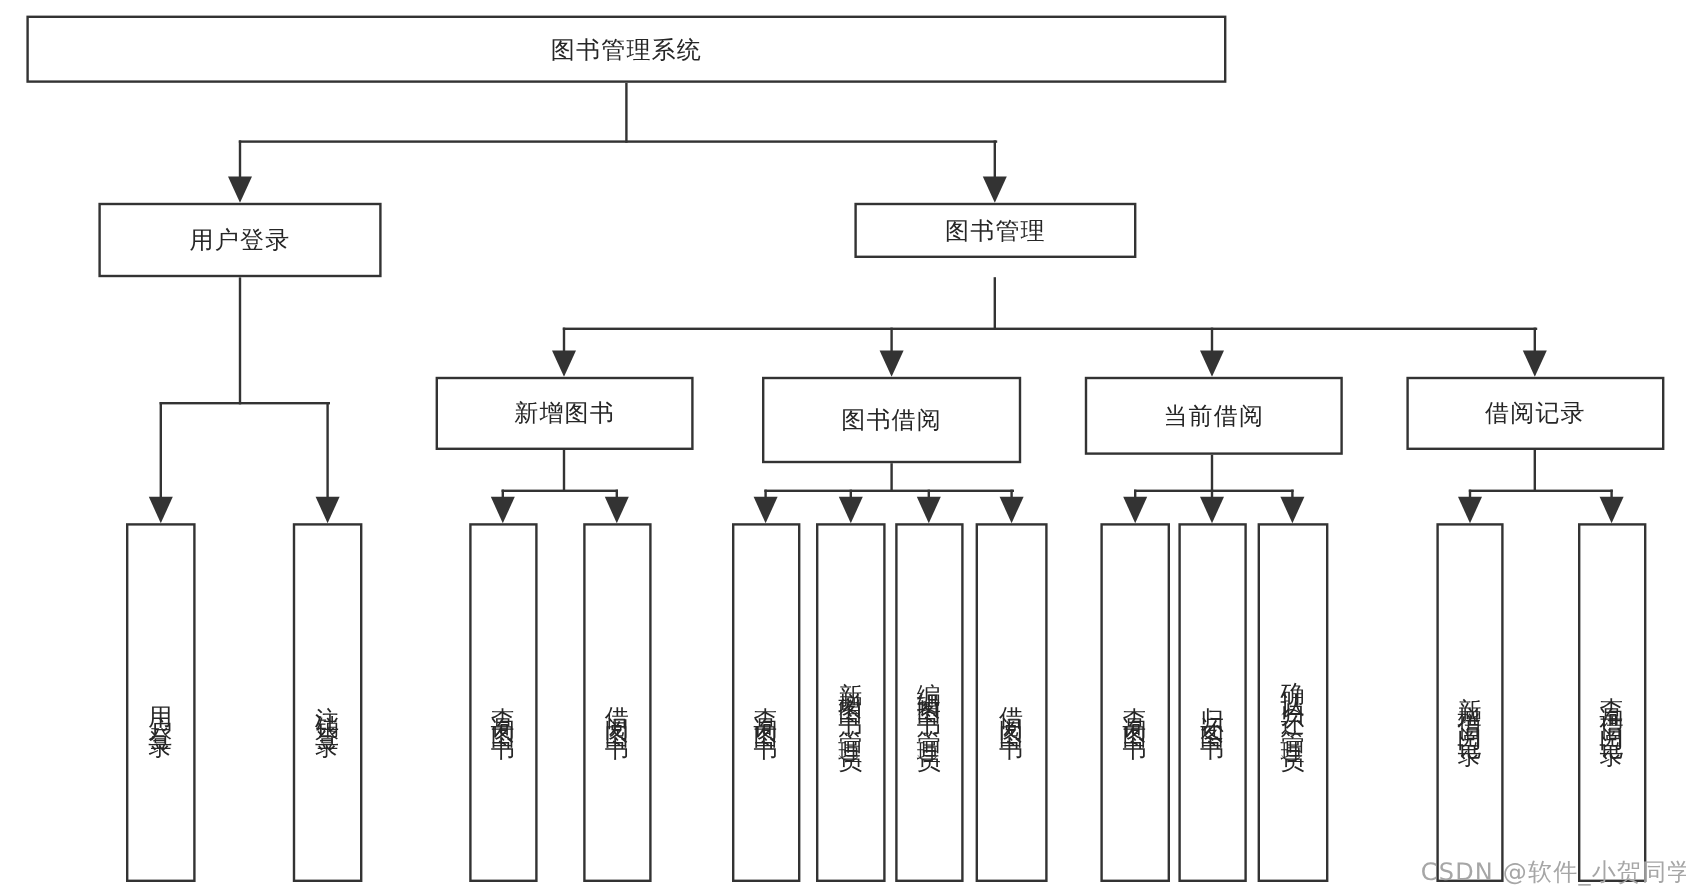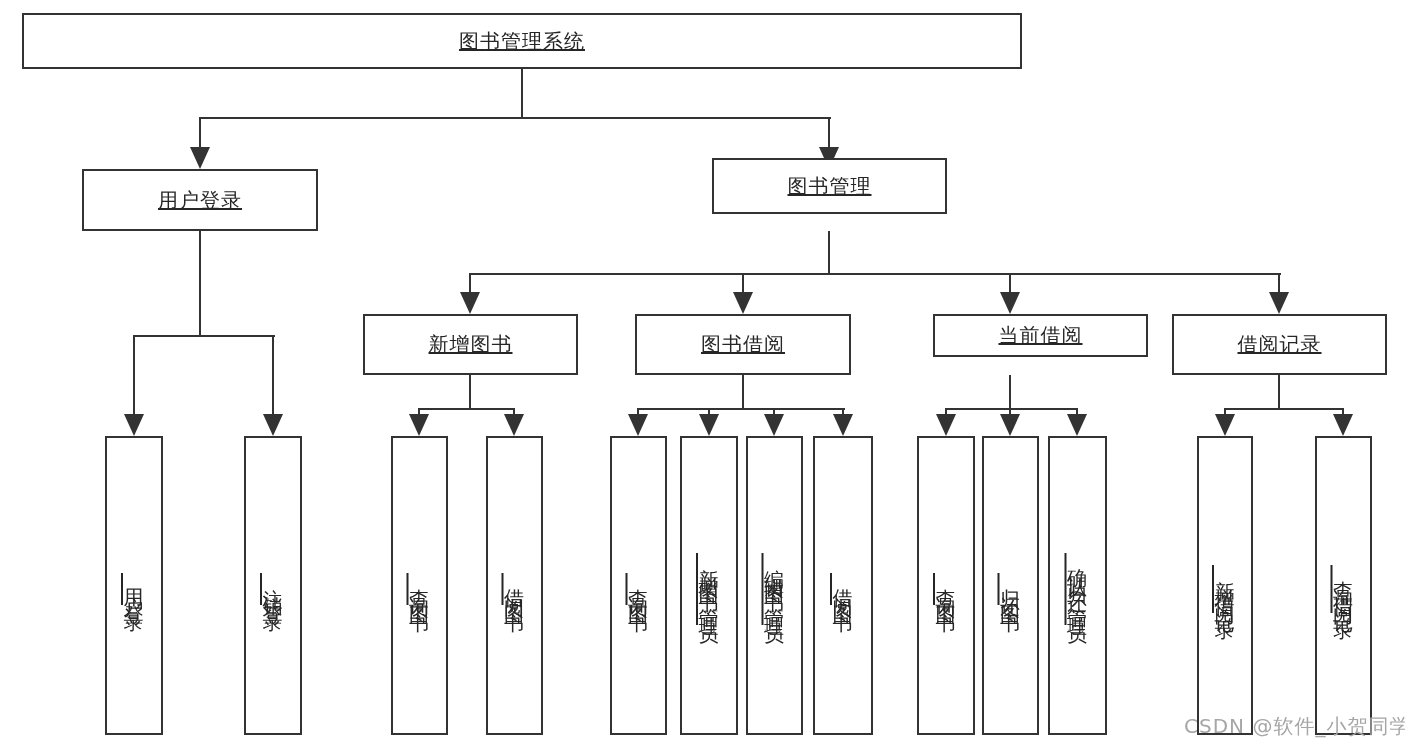--- a/index.html
+++ b/index.html
@@ -23,21 +23,20 @@
     position: absolute;
     border: 2px solid var(--line);
     background: var(--background);
     display: flex;
     align-items: center;
     justify-content: center;
     font-size: 20px;
     letter-spacing: 1px;
     color: var(--text);
     z-index: 2;
-    text-decoration: underline;
   }
   .box.v {
     writing-mode: vertical-rl;
     text-orientation: mixed;
     letter-spacing: 8px;
     font-size: 20px;
     line-height: 1;
     padding-top: 6px;
   }
   .hl { position: absolute; height: 2px; background: var(--line); z-index: 1; }
@@ -69,43 +68,43 @@
   <div class="box" style="left:22px;top:13px;width:1000px;height:56px">图书管理系统</div>
 
   <div class="vl" style="left:521px;top:69px;height:50px"></div>
   <div class="hl" style="left:199px;top:117px;width:632px"></div>
   <div class="vl" style="left:199px;top:117px;height:33px"></div>
   <div class="arr" style="left:190px;top:147px"></div>
   <div class="vl" style="left:828px;top:117px;height:33px"></div>
   <div class="arr" style="left:819px;top:147px"></div>
 
   <div class="box" style="left:82px;top:169px;width:236px;height:62px">用户登录</div>
-  <div class="box" style="left:712px;top:158px;width:235px;height:56px">图书管理</div>
+  <div class="box" style="left:712px;top:169px;width:235px;height:46px">图书管理</div>
 
   <div class="vl" style="left:199px;top:231px;height:106px"></div>
   <div class="hl" style="left:133px;top:335px;width:142px"></div>
   <div class="vl" style="left:133px;top:335px;height:82px"></div>
   <div class="arr" style="left:124px;top:414px"></div>
   <div class="vl" style="left:272px;top:335px;height:82px"></div>
   <div class="arr" style="left:263px;top:414px"></div>
 
   <div class="vl" style="left:828px;top:231px;height:44px"></div>
   <div class="hl" style="left:469px;top:273px;width:812px"></div>
   <div class="vl" style="left:469px;top:273px;height:22px"></div>
   <div class="arr" style="left:460px;top:292px"></div>
   <div class="vl" style="left:742px;top:273px;height:22px"></div>
   <div class="arr" style="left:733px;top:292px"></div>
   <div class="vl" style="left:1009px;top:273px;height:22px"></div>
   <div class="arr" style="left:1000px;top:292px"></div>
   <div class="vl" style="left:1278px;top:273px;height:22px"></div>
   <div class="arr" style="left:1269px;top:292px"></div>
 
   <div class="box" style="left:363px;top:314px;width:215px;height:61px">新增图书</div>
-  <div class="box" style="left:635px;top:314px;width:216px;height:61px">图书借阅</div>
-  <div class="box" style="left:933px;top:314px;width:215px;height:43px">当前借阅</div>
+  <div class="box" style="left:635px;top:314px;width:216px;height:72px">图书借阅</div>
+  <div class="box" style="left:904px;top:314px;width:215px;height:65px">当前借阅</div>
   <div class="box" style="left:1172px;top:314px;width:215px;height:61px">借阅记录</div>
 
   <div class="vl" style="left:469px;top:375px;height:35px"></div>
   <div class="hl" style="left:418px;top:408px;width:97px"></div>
   <div class="vl" style="left:418px;top:408px;height:9px"></div>
   <div class="arr" style="left:409px;top:414px"></div>
   <div class="vl" style="left:513px;top:408px;height:9px"></div>
   <div class="arr" style="left:504px;top:414px"></div>
 
   <div class="vl" style="left:742px;top:375px;height:35px"></div>

